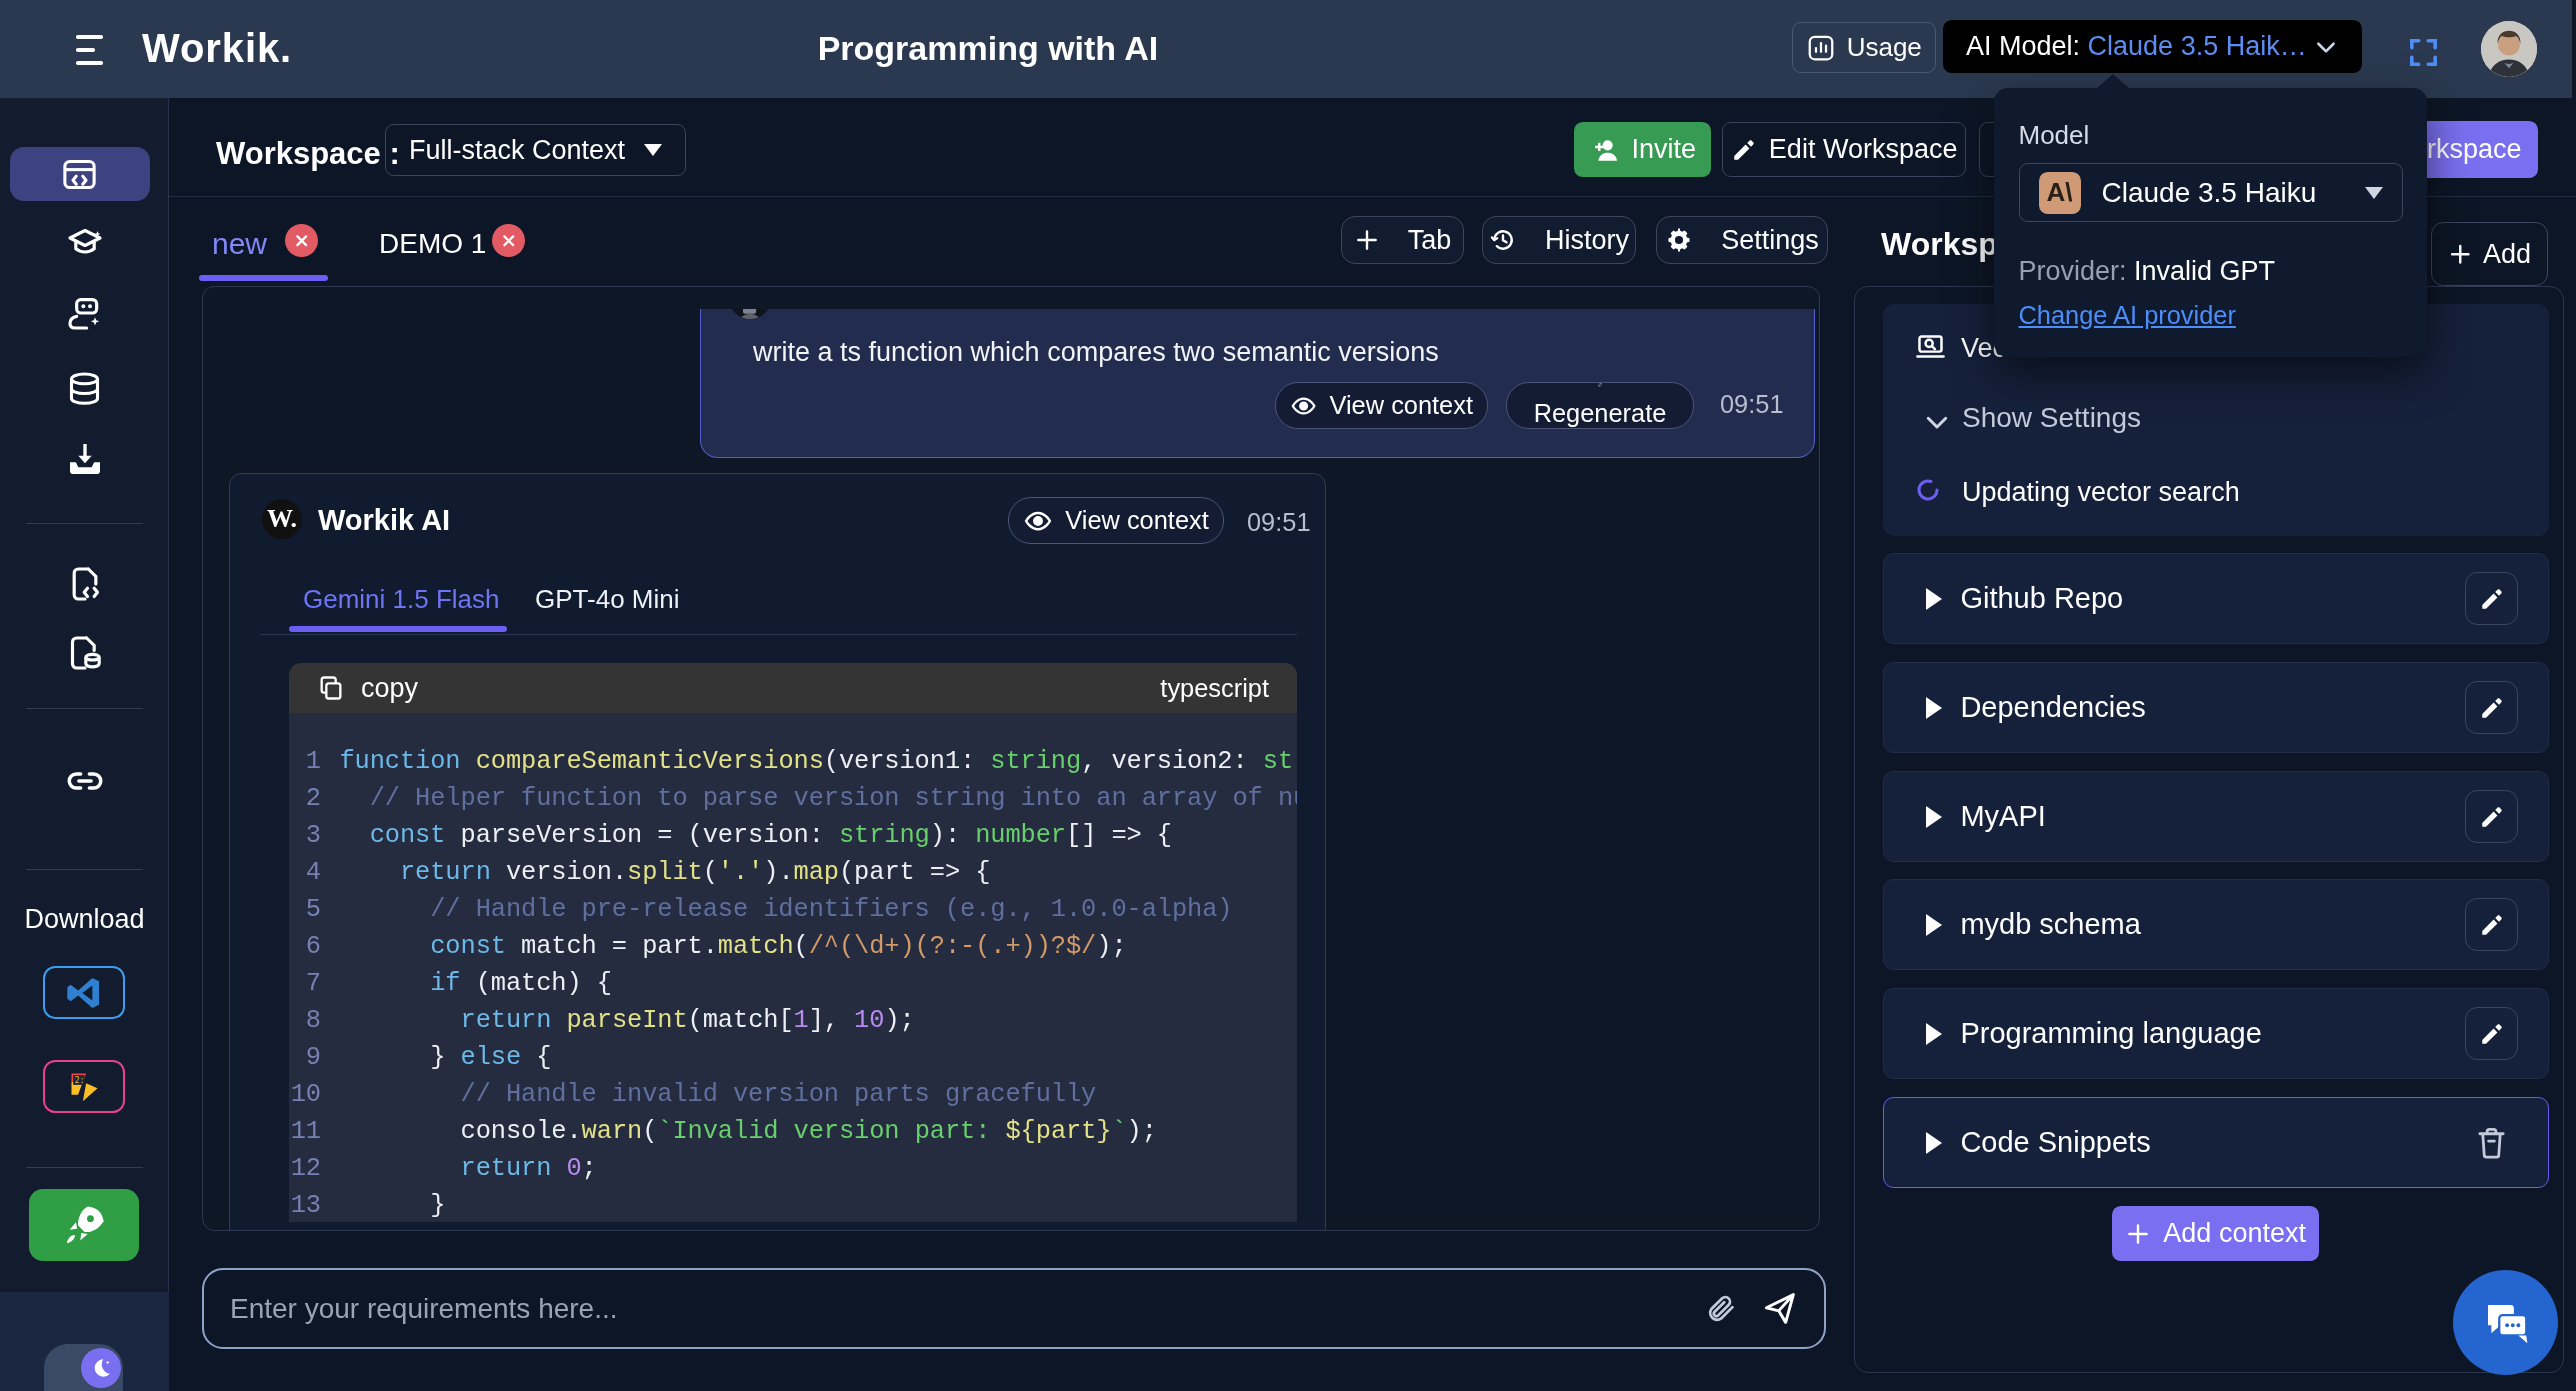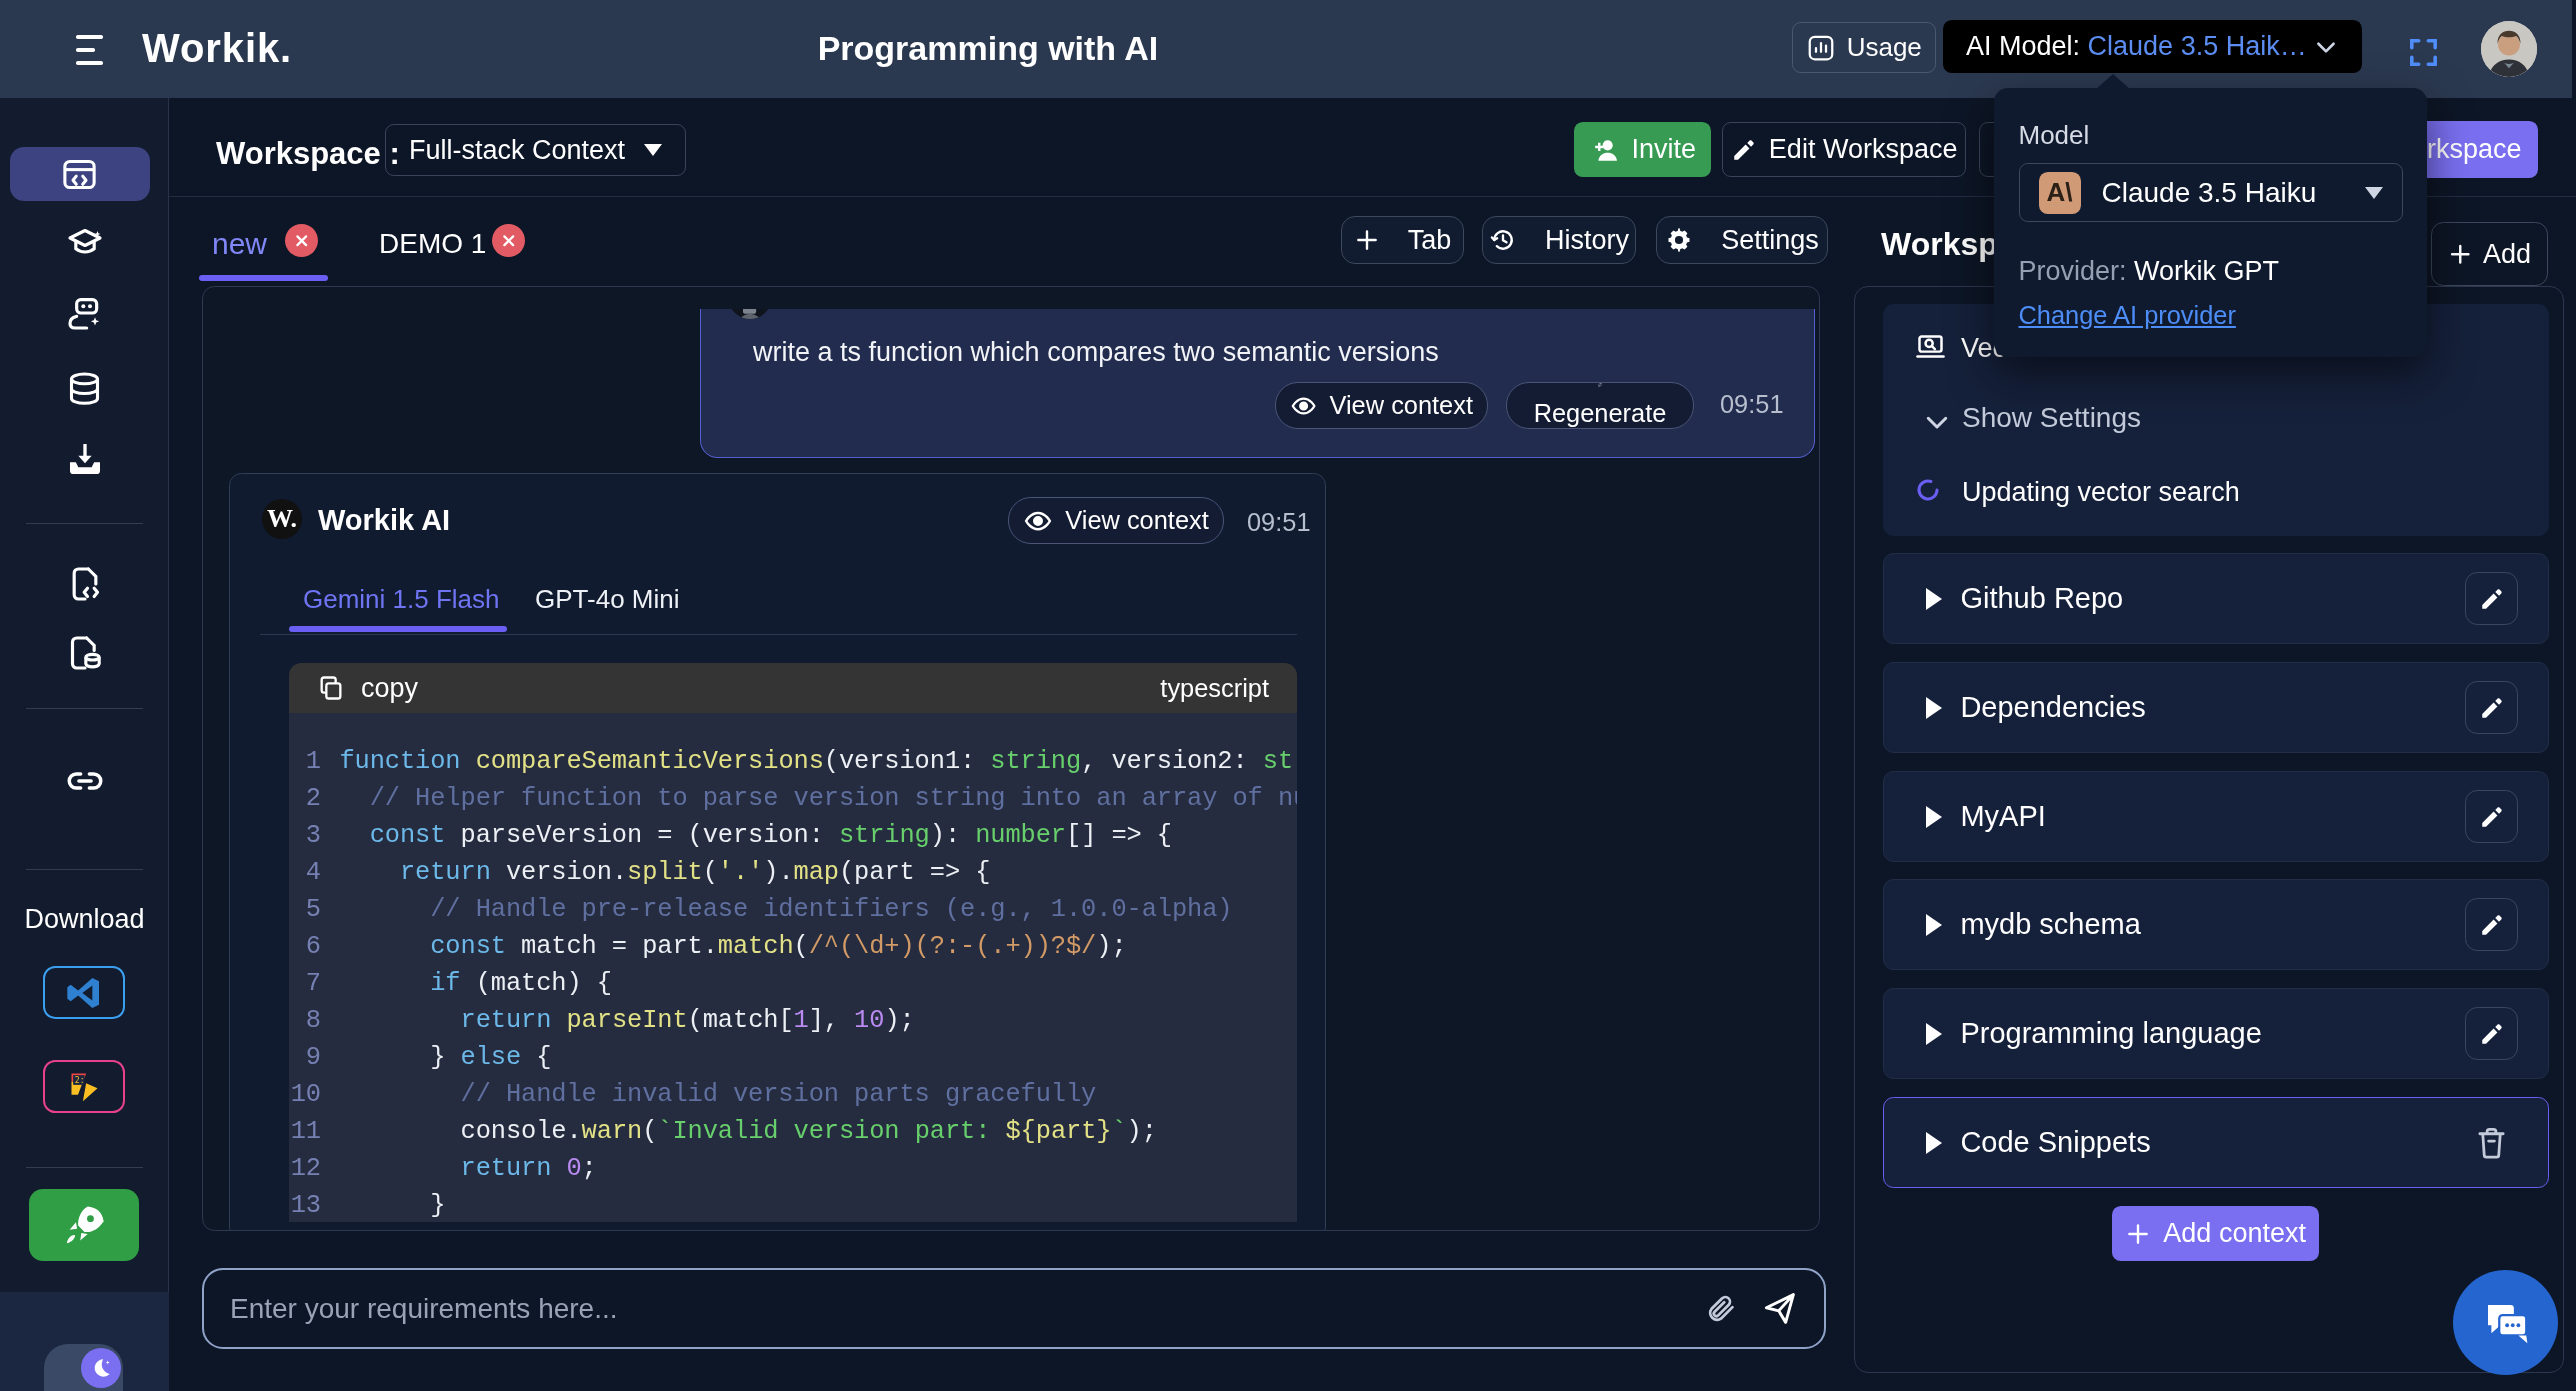--- a/index.html
+++ b/index.html
@@ -451,21 +451,21 @@
 </div>
 
 <div class="popup">
   <div class="caret"></div>
   <div class="mlabel">Model</div>
   <div class="select">
     <div class="claude-ic" style="font-weight:700; color:#2a2017; font-size:26px;">A\</div>
     <span style="margin-left:21px; font-size:28px;">Claude 3.5 Haiku</span>
     <span class="caret-down" style="margin-left:auto; border-top-color:#cfd5e3;"></span>
   </div>
-  <div class="provider">Provider: <span style="color:#fff;">Workik GPT</span></div>
+  <div class="provider">Provider: <span style="color:#fff;">Invalid GPT</span></div>
   <div class="chg">Change AI provider</div>
 </div>
 
 <div class="fab">
   <svg width="54" height="54" viewBox="0 0 48 48" fill="#fff">
       <path d="M8 8h20a3 3 0 0 1 3 3v12a3 3 0 0 1-3 3h-9l-8 7v-7H8a0 0 0 0 1 0 0z"></path>
       <g>
         <rect x="18" y="17" width="24" height="18" rx="3" fill="#fff" stroke="#2565cf" stroke-width="2"></rect>
         <path d="M42 35l1 7-8-7z" fill="#fff"></path>
         <circle cx="25" cy="26" r="1.7" fill="#2565cf"></circle>

